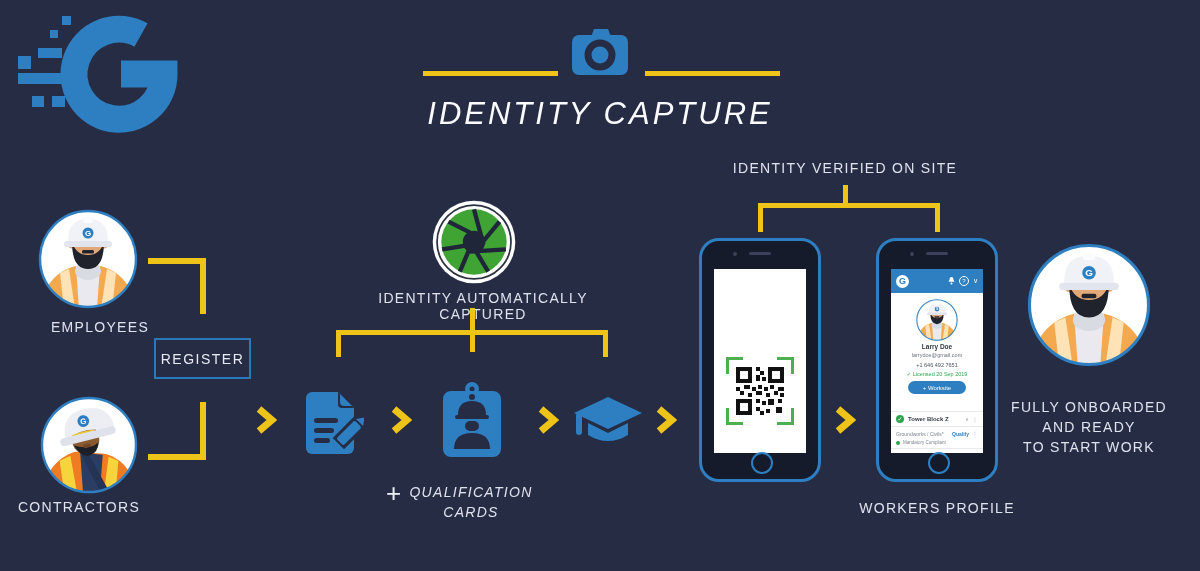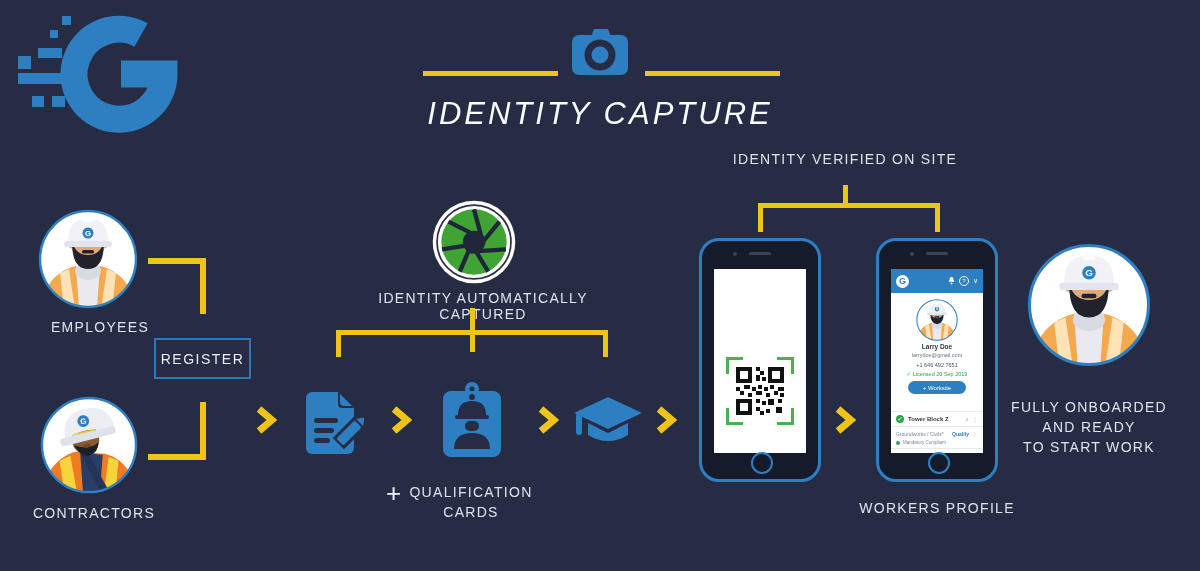--- a/index.html
+++ b/index.html
@@ -160,21 +160,21 @@
 
   <div class="abs register" style="left:154px;top:338px;width:93px;height:37px;">REGISTER</div>
 
   <div class="abs conn" style="left:148px;top:402px;width:52px;height:52px;border-bottom-width:6px;border-right-width:6px;"></div>
 
   <div class="abs avatar" style="left:40px;top:396px;width:98px;height:98px;">
     <svg width="98" height="98">
         <use href="#worker-down"></use>
       </svg>
   </div>
-  <div class="abs lbl" style="left:19px;top:499px;width:150px;margin-top:6px;">CONTRACTORS</div>
+  <div class="abs lbl" style="left:4px;top:499px;width:150px;">CONTRACTORS</div>
 
   <svg class="abs chev" style="left:255px;top:406px;" width="22" height="28">
       <polyline points="4,3 17,14 4,25"></polyline>
     </svg>
   <svg class="abs chev" style="left:390px;top:406px;" width="22" height="28">
       <polyline points="4,3 17,14 4,25"></polyline>
     </svg>
   <svg class="abs chev" style="left:537px;top:406px;" width="22" height="28">
       <polyline points="4,3 17,14 4,25"></polyline>
     </svg>
@@ -230,32 +230,32 @@
       <circle cx="31" cy="8" r="7" fill="#2d7fc1"></circle>
       <circle cx="31" cy="8" r="2.5" fill="#272c45"></circle>
       <rect x="2" y="10" width="58" height="66" rx="8" fill="#2d7fc1"></rect>
       <path d="M17,34 q0,-14 14,-14 q14,0 14,14 l0,2 h-28 z" fill="#272c45"></path>
       <rect x="14" y="34" width="34" height="4" rx="2" fill="#272c45"></rect>
       <circle cx="31" cy="16" r="3" fill="#272c45"></circle>
       <rect x="24" y="40" width="14" height="10" rx="5" fill="#272c45"></rect>
       <path d="M13,68 q0,-16 18,-16 q18,0 18,16 z" fill="#272c45"></path>
     </svg>
   </div>
-  <div class="abs lbl ml" style="left:396px;top:482px;width:150px;">QUALIFICATION
+  <div class="abs lbl ml" style="left:396px;top:482px;width:150px;font-style:italic;">QUALIFICATION
 CARDS</div>
 
   <div class="abs" style="left:570px;top:395px;">
     <svg width="72" height="58" viewBox="0 0 72 58">
       <polygon points="38,2 72,18 38,34 4,18" fill="#2d7fc1"></polygon>
       <path d="M18,28 v12 q20,12 40,0 v-12 l-20,10 z" fill="#2d7fc1"></path>
       <rect x="6" y="18" width="6" height="22" rx="3" fill="#2d7fc1"></rect>
     </svg>
   </div>
 
-  <div class="abs lbl" style="left:700px;top:151px;width:290px;">IDENTITY VERIFIED ON SITE</div>
+  <div class="abs lbl" style="left:700px;top:160px;width:290px;">IDENTITY VERIFIED ON SITE</div>
   <div class="abs" style="left:843px;top:185px;width:5px;height:20px;background:#edc417;"></div>
   <div class="abs brk" style="left:758px;top:203px;width:172px;height:24px;border-top-width:5px;border-left-width:5px;border-right-width:5px;"></div>
 
   <div class="phone" style="left:699px;top:238px;">
     <div class="speaker"></div>
     <div class="fcam"></div>
     <div class="screen">
       <div class="abs" style="left:50%;top:88px;margin-left:-34px;width:68px;height:68px;">
         <div class="qrb" style="left:0;top:0;border-left-width:3px;border-top-width:3px;"></div>
         <div class="qrb" style="right:0;top:0;border-right-width:3px;border-top-width:3px;"></div>

